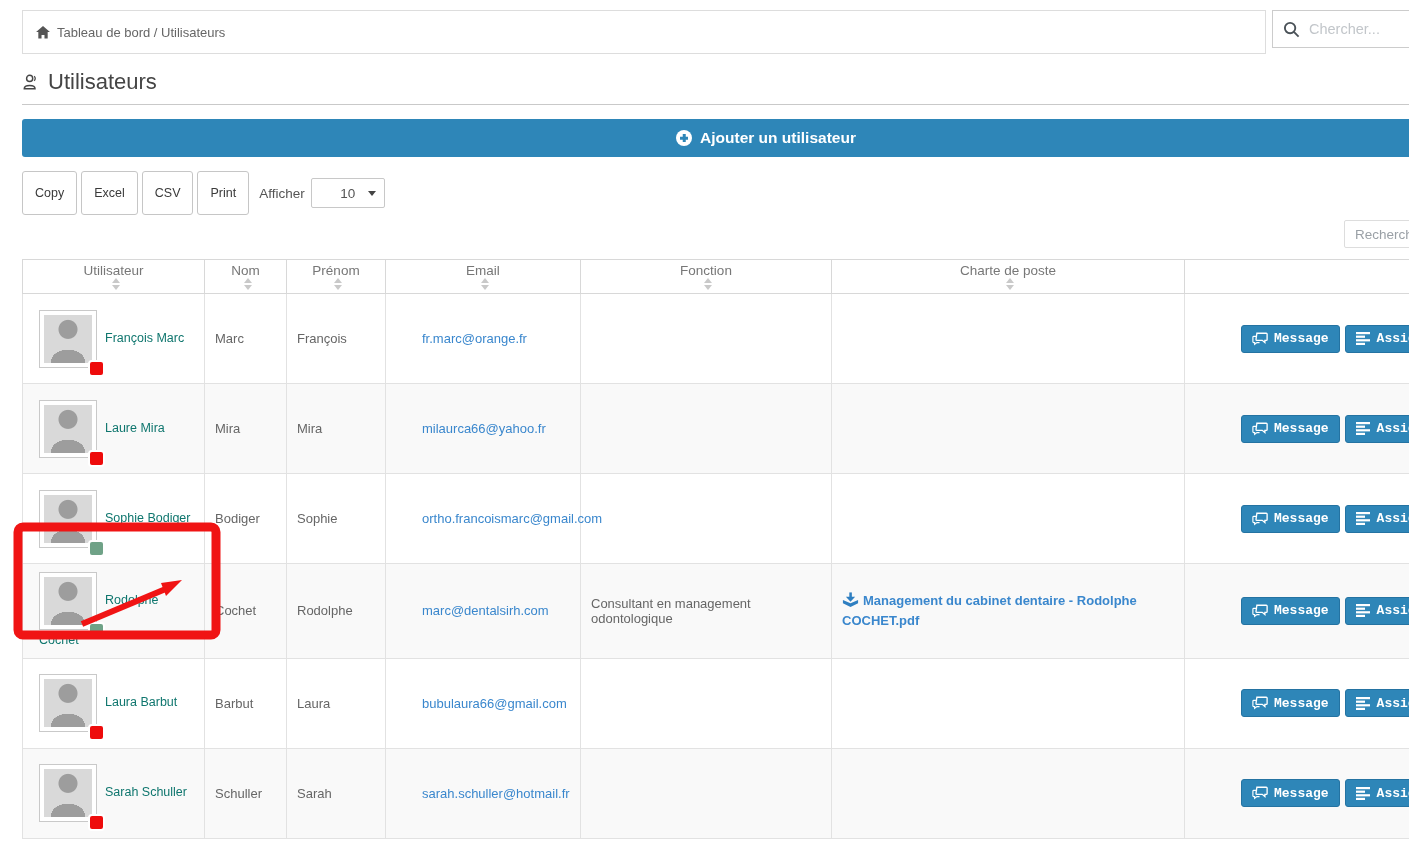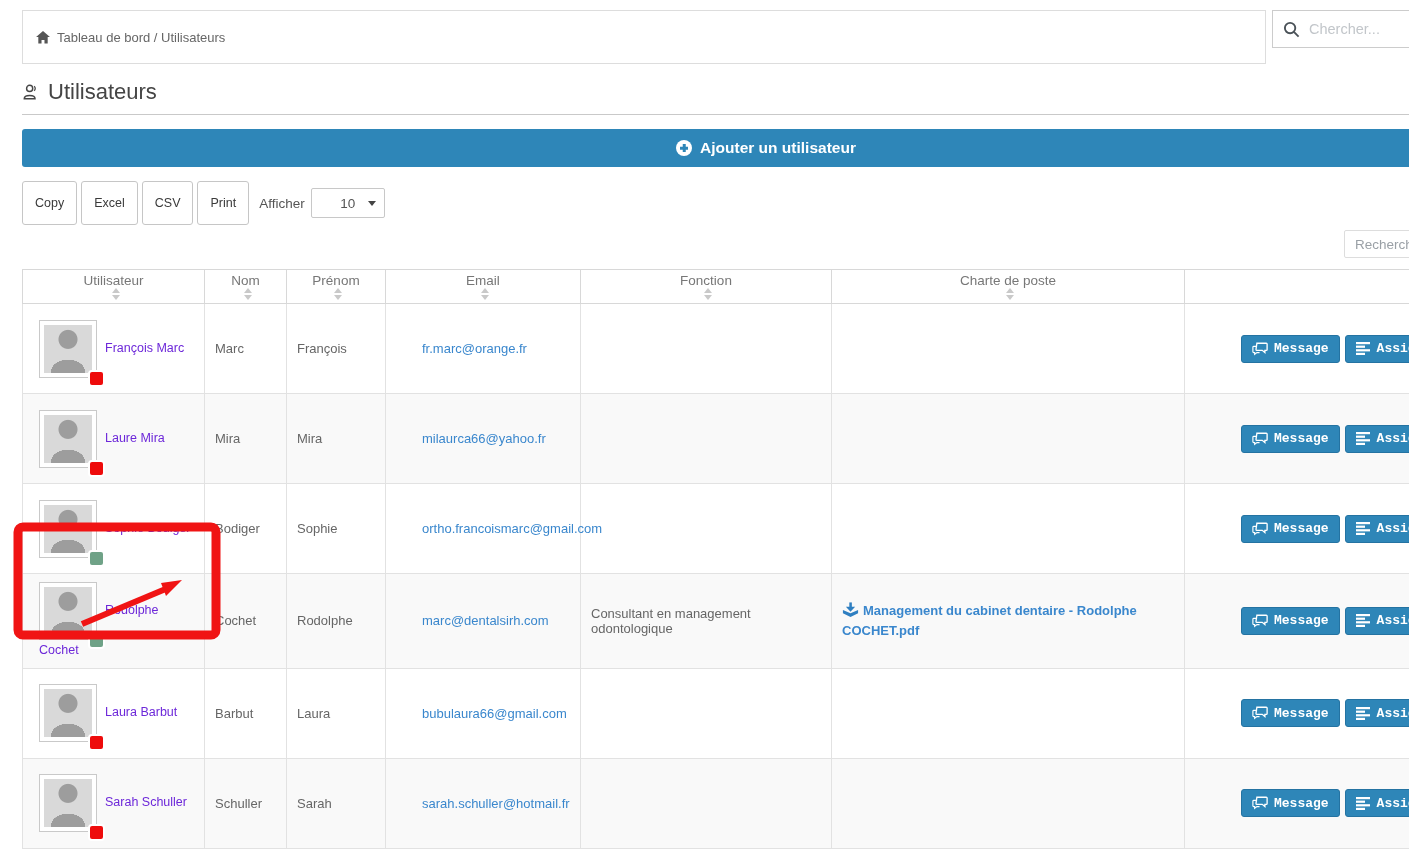--- a/index.html
+++ b/index.html
@@ -7,21 +7,21 @@
   body {
     width:1409px; height:856px; overflow:hidden; position:relative;
     font-family:"Liberation Sans","DejaVu Sans",sans-serif;
     color:#666;
   }
   .page { width:1510px; padding:10px 0 0 22px; position:relative; }
 
   
   .topbar { display:flex; align-items:stretch; }
   .breadcrumb-box {
-    flex:1; height:54px; border:1px solid #ddd; background:#fff;
+    flex:1; height:44px; border:1px solid #ddd; background:#fff;
     display:flex; align-items:center; padding:0 13px; font-size:13px; color:#666;
     cursor:pointer;
   }
   .breadcrumb-box svg { margin-right:7px; }
   .global-search {
     width:238px; height:38px; margin-left:6px; border:1px solid #ccc; background:#fff;
     display:flex; align-items:center; padding:0 10px;
   }
   .global-search input {
     border:none; outline:none; flex:1; font-size:14.5px; color:#555; margin-left:9px;
@@ -107,21 +107,21 @@
       radial-gradient(circle at 50% 30%, #9d9d9d 0 9px, rgba(0,0,0,0) 10px),
       radial-gradient(ellipse 17px 12px at 50% 97%, #9d9d9d 0 99%, rgba(0,0,0,0) 100%),
       #d9d9d9;
   }
   .status {
     position:absolute; right:-8px; bottom:-9px; width:17px; height:17px;
     border-radius:4px; border:2px solid #fff;
   }
   .status--offline { background:var(--status-offline); }
   .status--online  { background:var(--status-online); }
-  .uname { font-size:12.5px; color:#6d28d9; }
+  .uname { font-size:12.5px; color:#0f766e; }
 
   .link { color:var(--link); text-decoration:none; cursor:pointer;margin-left:26px; }
   .charte { display:none; color:var(--link); cursor:pointer; line-height:1.55;font-weight:bold; }
   .charte.show { display:inline; }
   .charte svg { vertical-align:-3px; margin-right:4px; }
 
   .c-actions { padding-left:56px !important; }
   .actions-wrap { display:flex; gap:5px; }
   .btn-act {
     height:28px; background:var(--accent); border:1px solid #2473a2; border-radius:3px;

